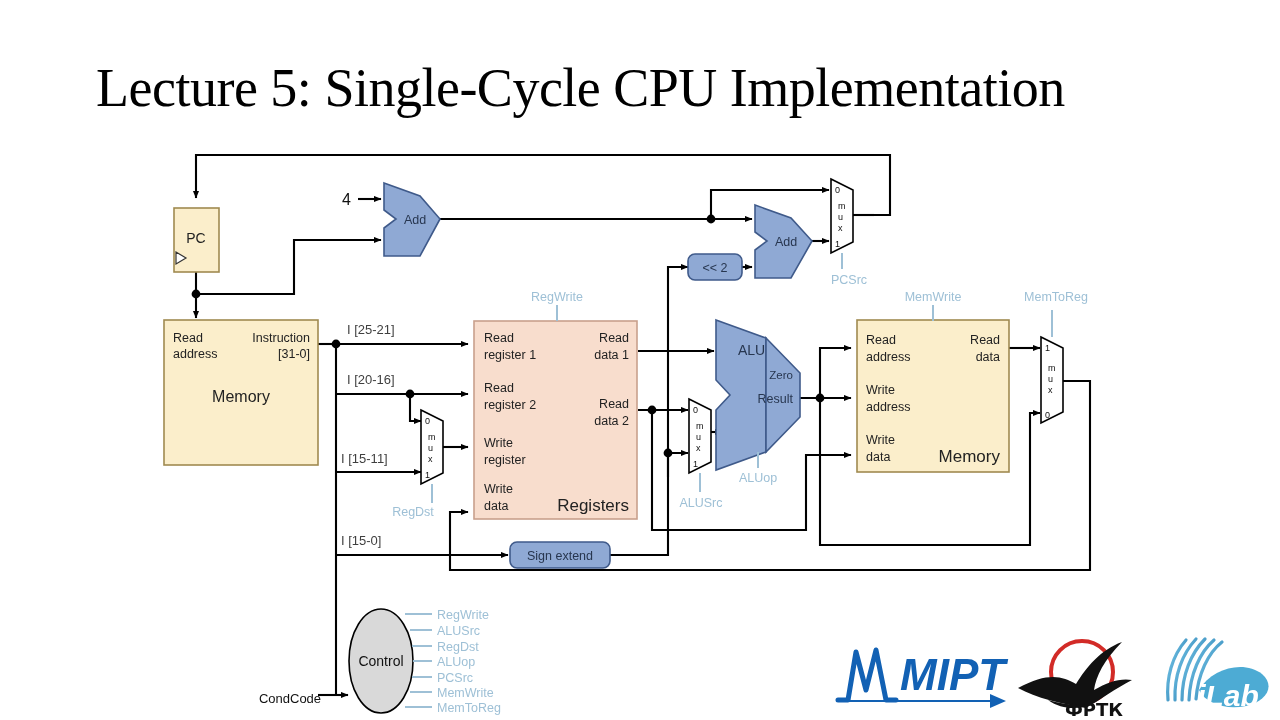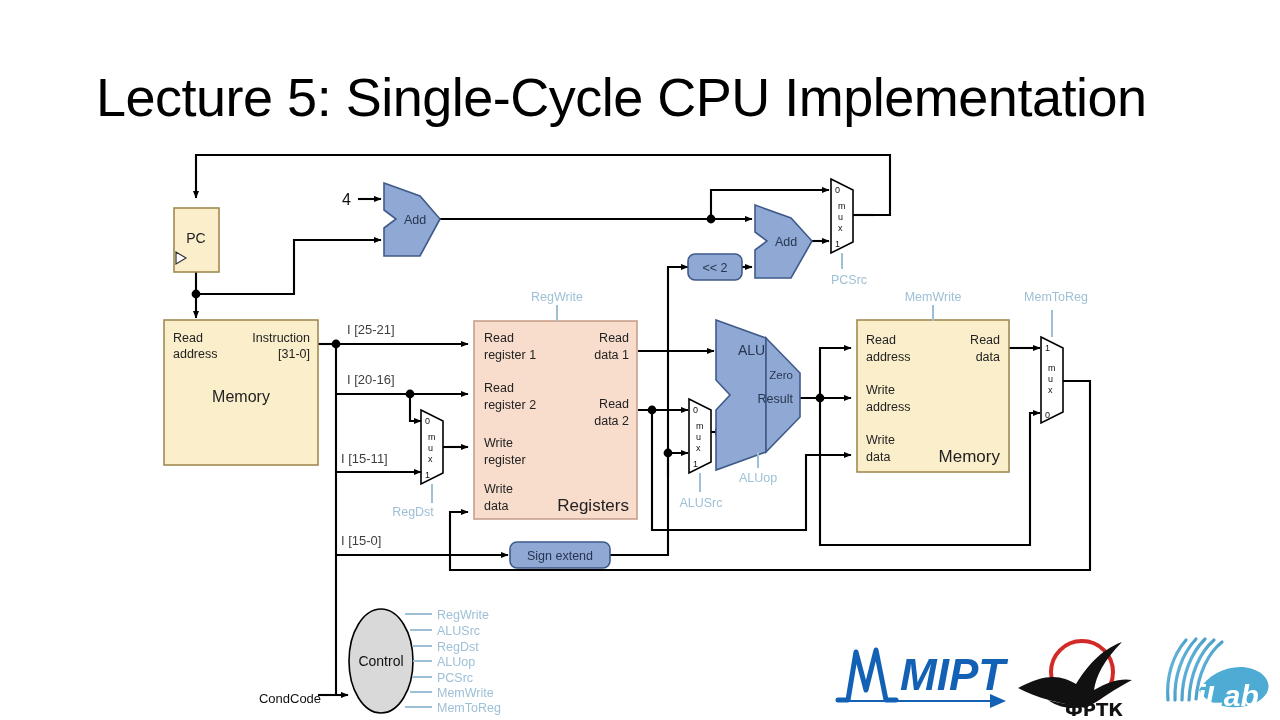--- a/index.html
+++ b/index.html
@@ -1,21 +1,21 @@
 <!DOCTYPE html>
 <html><head>
 <meta charset="utf-8">
 <style>
   html,body{margin:0;padding:0;background:#ffffff;}
   body{width:1280px;height:720px;overflow:hidden;
        font-family:"Liberation Sans","DejaVu Sans",sans-serif;}
   #slide{position:relative;width:1280px;height:720px;background:#fff;}
-  #title{position:absolute;left:96px;top:64px;width:1100px;height:70px;
+  #title{position:absolute;left:96px;top:55px;width:1100px;height:70px;
          font-size:54px;line-height:66px;color:#000;letter-spacing:-0.5px;
-         font-family:Liberation Sans, sans-serif;
+         font-family:Liberation Serif, serif;
          white-space:nowrap;}
   #canvas{position:absolute;left:0;top:0;width:1280px;height:720px;}
 </style>
 </head>
 <body>
 
 <div id="slide">
 
   <div id="title">Lecture 5: Single-Cycle CPU Implementation</div>
 

